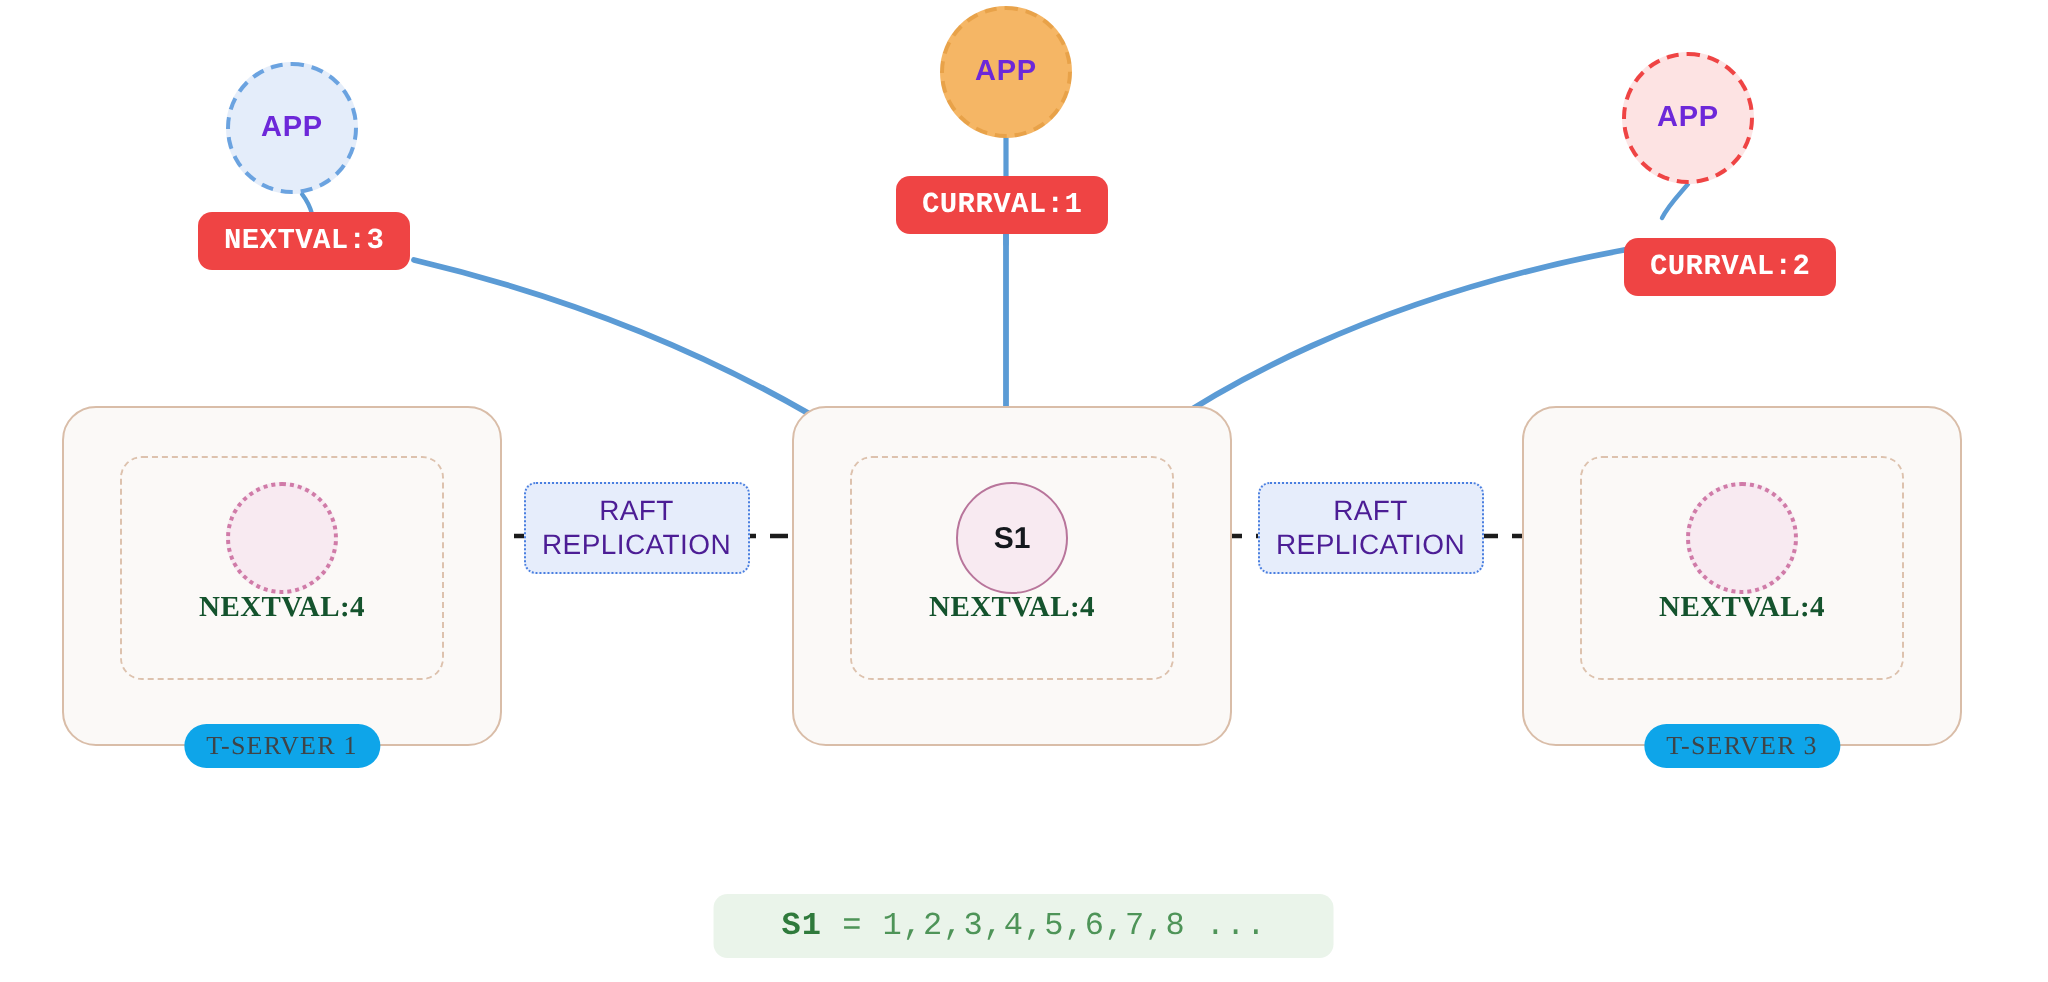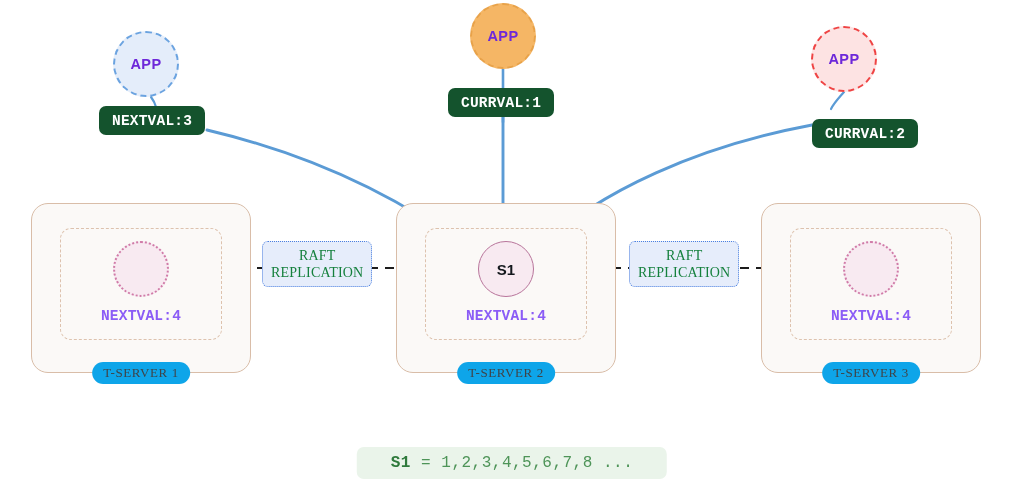--- a/index.html
+++ b/index.html
@@ -61,21 +61,21 @@
 
   
   .currval-badge {
     position: absolute;
     height: 29px;
     display: flex;
     align-items: center;
     justify-content: center;
     padding: 0 13px;
     box-sizing: border-box;
-    background: #14532d;
+    background: #ef4444;
     color: #ffffff;
     border-radius: 7px;
     font-family: "Liberation Mono", monospace;
     font-size: 14.5px;
     font-weight: 700;
     letter-spacing: 0.2px;
     white-space: nowrap;
   }
 
   
@@ -136,38 +136,38 @@
     border: 1.8px solid #b8759b;
   }
   .seq-replica {
     border: 2.6px dotted #d07ba8;
   }
 
   .nextval {
     position: absolute;
     left: 50%;
     transform: translateX(-50%);
-    top: 104px;
-    font-family: Liberation Mono, monospace;
+    top: 92px;
+    font-family: Liberation Serif, serif;
     font-size: 14.5px;
     font-weight: 700;
-    color: #8b5cf6;
+    color: #14532d;
     letter-spacing: 0.2px;
     white-space: nowrap;
   }
 
   
   .raft-label {
     position: absolute;
     box-sizing: border-box;
     background: #e6edfb;
     border: 1.6px dotted #4a7fe0;
     border-radius: 6px;
-    color: #15803d;
-    font-family: Liberation Serif, serif;
+    color: #4c1d95;
+    font-family: Liberation Sans, sans-serif;
     font-size: 14px;
     line-height: 17px;
     letter-spacing: 0.2px;
     text-align: center;
     padding: 5px 8px;
     white-space: nowrap;
   }
 
   
   #formula {
@@ -246,21 +246,20 @@
     <div class="nextval">NEXTVAL:4</div>
     <div class="tserver-label">T-SERVER 1</div>
   </div>
 
   <div class="tserver" style="left:396px;">
     <div class="tserver-inner"></div>
     <div class="seq-circle seq-leader">
       <span>S1</span>
     </div>
     <div class="nextval">NEXTVAL:4</div>
-    <div class="tserver-label">T-SERVER 2</div>
   </div>
 
   <div class="tserver" style="left:761px;">
     <div class="tserver-inner"></div>
     <div class="seq-circle seq-replica">
       <span></span>
     </div>
     <div class="nextval">NEXTVAL:4</div>
     <div class="tserver-label">T-SERVER 3</div>
   </div>

